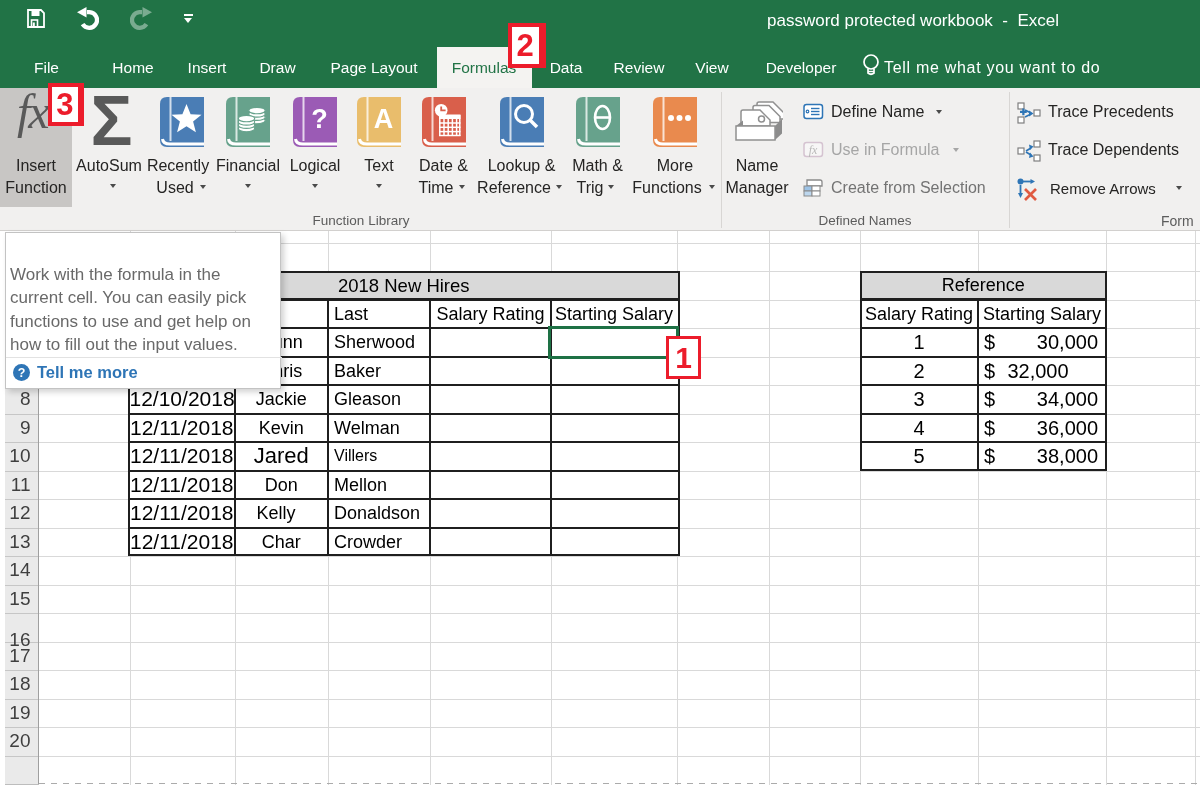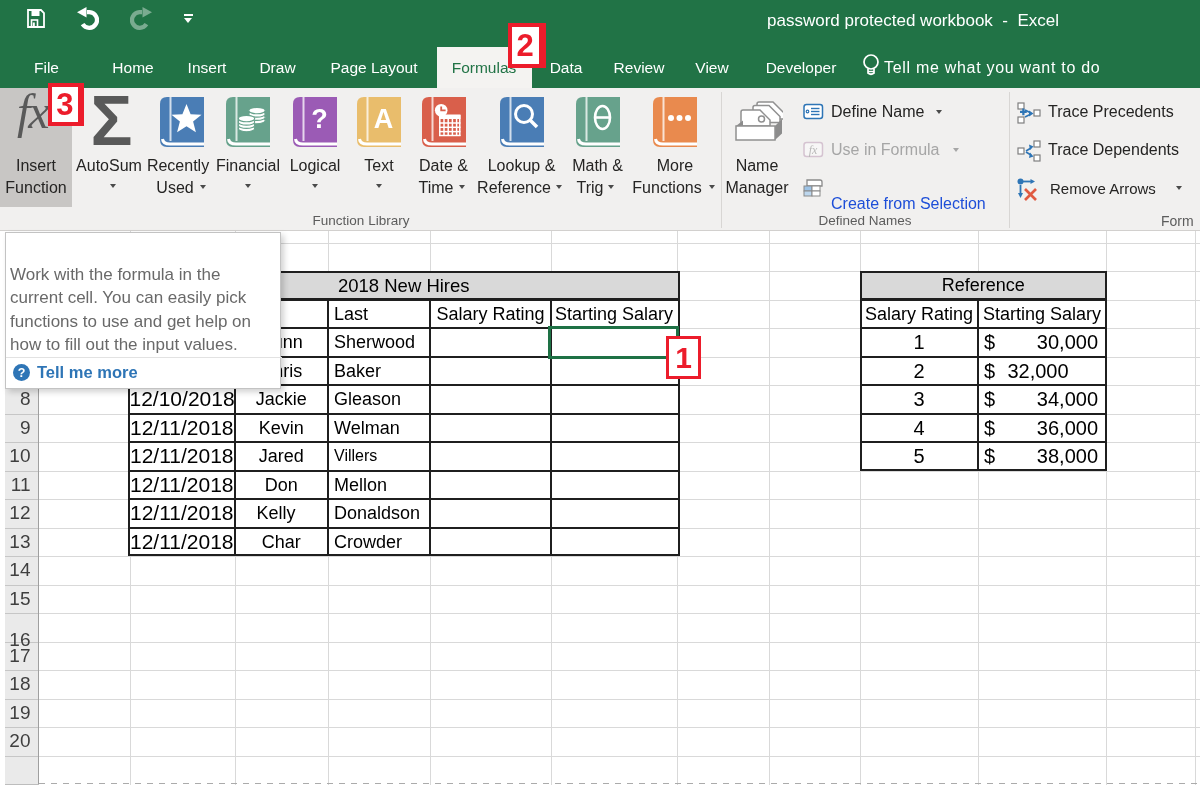--- a/index.html
+++ b/index.html
@@ -185,21 +185,21 @@
 </svg>
 <div class="ct" style="left:831px;top:141px;font-size:16px;color:#a6a6a6;">Use in Formula</div>
 <div class="caret" style="left:953px;top:148px;border-top-color:#a6a6a6;"></div>
 <svg class="abs" style="left:803px;top:179px;" width="21" height="18" viewBox="0 0 21 18">
 <path d="M4,1 H17 Q19,1 19,3 V7 H4 Z" fill="#fff" stroke="#8a8a8a" stroke-width="1.3"></path>
 <rect x="1" y="7" width="8" height="5" fill="#9dc3e6" stroke="#8a8a8a" stroke-width="1"></rect>
 <rect x="1" y="12" width="8" height="5" fill="#bdd7ee" stroke="#8a8a8a" stroke-width="1"></rect>
 <rect x="9" y="7" width="8" height="5" fill="#fff" stroke="#8a8a8a" stroke-width="1"></rect>
 <rect x="9" y="12" width="8" height="5" fill="#fff" stroke="#8a8a8a" stroke-width="1"></rect>
 </svg>
-<div class="ct" style="left:831px;top:179px;font-size:16px;color:#1d4ed8;margin-top:16px;">Create from Selection</div>
+<div class="ct" style="left:831px;top:179px;font-size:16px;color:#737373;">Create from Selection</div>
 <svg class="abs" style="left:1017px;top:102px;" width="26" height="22" viewBox="0 0 26 22">
 <rect x="1" y="1" width="6" height="6" fill="#fff" stroke="#7f7f7f" stroke-width="1.2"></rect>
 <rect x="1" y="15" width="6" height="6" fill="#fff" stroke="#7f7f7f" stroke-width="1.2"></rect>
 <rect x="17" y="8" width="6" height="6" fill="#fff" stroke="#7f7f7f" stroke-width="1.2"></rect>
 <g stroke="#2e75b6" stroke-width="1.8" fill="none">
 <line x1="8" y1="8" x2="14" y2="11"></line>
       <line x1="8" y1="15" x2="14" y2="12"></line>
     </g>
 <path d="M16.5,11.5 L12,8.5 L12,14.5 Z" fill="#2e75b6"></path>
 <path d="M9,9 h-3 v-3 h-3 v3 h-3 v3 h3 v3 h3 v-3 h3 z" fill="#2e75b6" transform="translate(3,2) scale(0.75)"></path>
@@ -319,21 +319,21 @@
 <div style="position:absolute;left:328px;top:328px;width:102px;height:28px;line-height:28px;font-size:18px;color:#000;white-space:nowrap;overflow:visible;letter-spacing:0px;padding-left:6px;text-align:left;">Sherwood</div>
 <div style="position:absolute;left:234.5px;top:356.5px;width:93.5px;height:28px;line-height:28px;font-size:18px;color:#000;white-space:nowrap;overflow:visible;letter-spacing:0px;text-align:center;">Chris</div>
 <div style="position:absolute;left:328px;top:356.5px;width:102px;height:28px;line-height:28px;font-size:18px;color:#000;white-space:nowrap;overflow:visible;letter-spacing:0px;padding-left:6px;text-align:left;">Baker</div>
 <div style="position:absolute;left:129.5px;top:385px;width:105px;height:28px;line-height:28px;font-size:21px;color:#000;white-space:nowrap;overflow:visible;letter-spacing:0px;padding-right:1px;text-align:right;">12/10/2018</div>
 <div style="position:absolute;left:234.5px;top:385px;width:93.5px;height:28px;line-height:28px;font-size:18px;color:#000;white-space:nowrap;overflow:visible;letter-spacing:0px;text-align:center;">Jackie</div>
 <div style="position:absolute;left:328px;top:385px;width:102px;height:28px;line-height:28px;font-size:18px;color:#000;white-space:nowrap;overflow:visible;letter-spacing:0px;padding-left:6px;text-align:left;">Gleason</div>
 <div style="position:absolute;left:129.5px;top:413.5px;width:105px;height:28px;line-height:28px;font-size:21px;color:#000;white-space:nowrap;overflow:visible;letter-spacing:0px;padding-right:1px;text-align:right;">12/11/2018</div>
 <div style="position:absolute;left:234.5px;top:413.5px;width:93.5px;height:28px;line-height:28px;font-size:18px;color:#000;white-space:nowrap;overflow:visible;letter-spacing:0px;text-align:center;">Kevin</div>
 <div style="position:absolute;left:328px;top:413.5px;width:102px;height:28px;line-height:28px;font-size:18px;color:#000;white-space:nowrap;overflow:visible;letter-spacing:0px;padding-left:6px;text-align:left;">Welman</div>
 <div style="position:absolute;left:129.5px;top:442px;width:105px;height:28px;line-height:28px;font-size:21px;color:#000;white-space:nowrap;overflow:visible;letter-spacing:0px;padding-right:1px;text-align:right;">12/11/2018</div>
-<div style="position:absolute;left:234.5px;top:442px;width:93.5px;height:25px;line-height:28px;font-size:18px;color:#000;white-space:nowrap;overflow:visible;letter-spacing:0px;text-align:center;">Jared</div>
+<div style="position:absolute;left:234.5px;top:442px;width:93.5px;height:25px;line-height:28px;font-size:22px;color:#000;white-space:nowrap;overflow:visible;letter-spacing:0px;text-align:center;">Jared</div>
 <div style="position:absolute;left:328px;top:442px;width:102px;height:28px;line-height:28px;font-size:16px;color:#000;white-space:nowrap;overflow:visible;letter-spacing:0px;padding-left:6px;text-align:left;">Villers</div>
 <div style="position:absolute;left:129.5px;top:470.5px;width:105px;height:28px;line-height:28px;font-size:21px;color:#000;white-space:nowrap;overflow:visible;letter-spacing:0px;padding-right:1px;text-align:right;">12/11/2018</div>
 <div style="position:absolute;left:234.5px;top:470.5px;width:93.5px;height:28px;line-height:28px;font-size:18px;color:#000;white-space:nowrap;overflow:visible;letter-spacing:0px;text-align:center;">Don</div>
 <div style="position:absolute;left:328px;top:470.5px;width:102px;height:28px;line-height:28px;font-size:18px;color:#000;white-space:nowrap;overflow:visible;letter-spacing:0px;padding-left:6px;text-align:left;">Mellon</div>
 <div style="position:absolute;left:129.5px;top:499px;width:105px;height:28px;line-height:28px;font-size:21px;color:#000;white-space:nowrap;overflow:visible;letter-spacing:0px;padding-right:1px;text-align:right;">12/11/2018</div>
 <div style="position:absolute;left:234.5px;top:499px;width:83px;height:28px;line-height:28px;font-size:18px;color:#000;white-space:nowrap;overflow:visible;letter-spacing:0px;text-align:center;">Kelly</div>
 <div style="position:absolute;left:328px;top:499px;width:102px;height:28px;line-height:28px;font-size:18px;color:#000;white-space:nowrap;overflow:visible;letter-spacing:0px;padding-left:6px;text-align:left;">Donaldson</div>
 <div style="position:absolute;left:129.5px;top:527.5px;width:105px;height:28px;line-height:28px;font-size:21px;color:#000;white-space:nowrap;overflow:visible;letter-spacing:0px;padding-right:1px;text-align:right;">12/11/2018</div>
 <div style="position:absolute;left:234.5px;top:527.5px;width:93.5px;height:28px;line-height:28px;font-size:18px;color:#000;white-space:nowrap;overflow:visible;letter-spacing:0px;text-align:center;">Char</div>
 <div style="position:absolute;left:328px;top:527.5px;width:102px;height:28px;line-height:28px;font-size:18px;color:#000;white-space:nowrap;overflow:visible;letter-spacing:0px;padding-left:6px;text-align:left;">Crowder</div>

